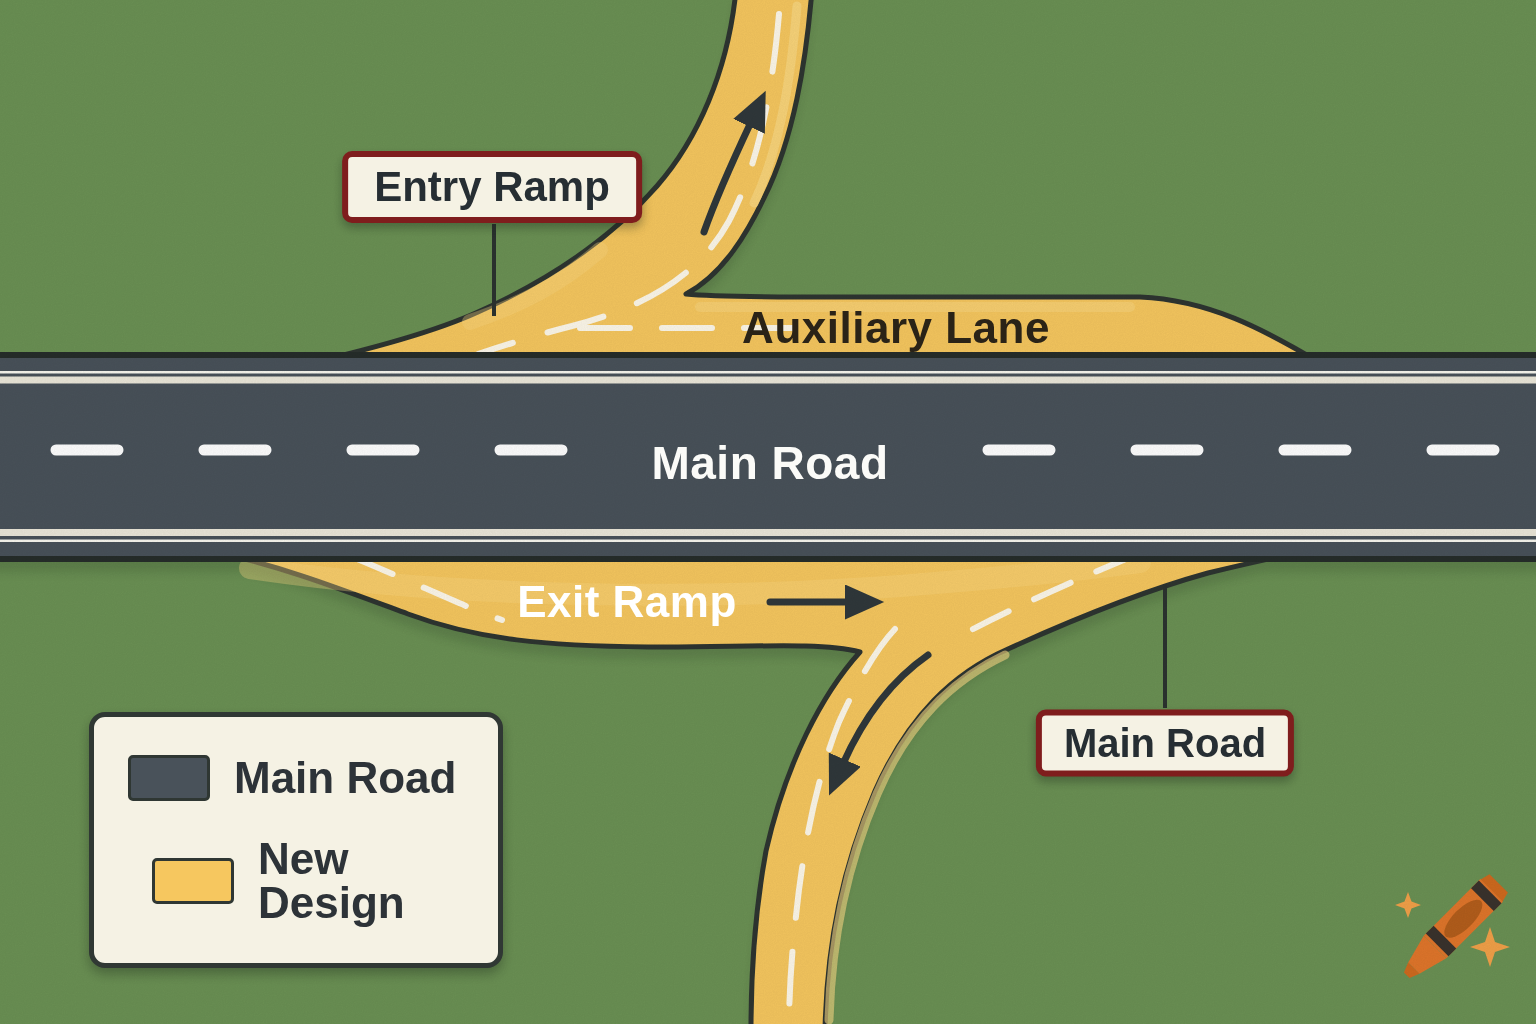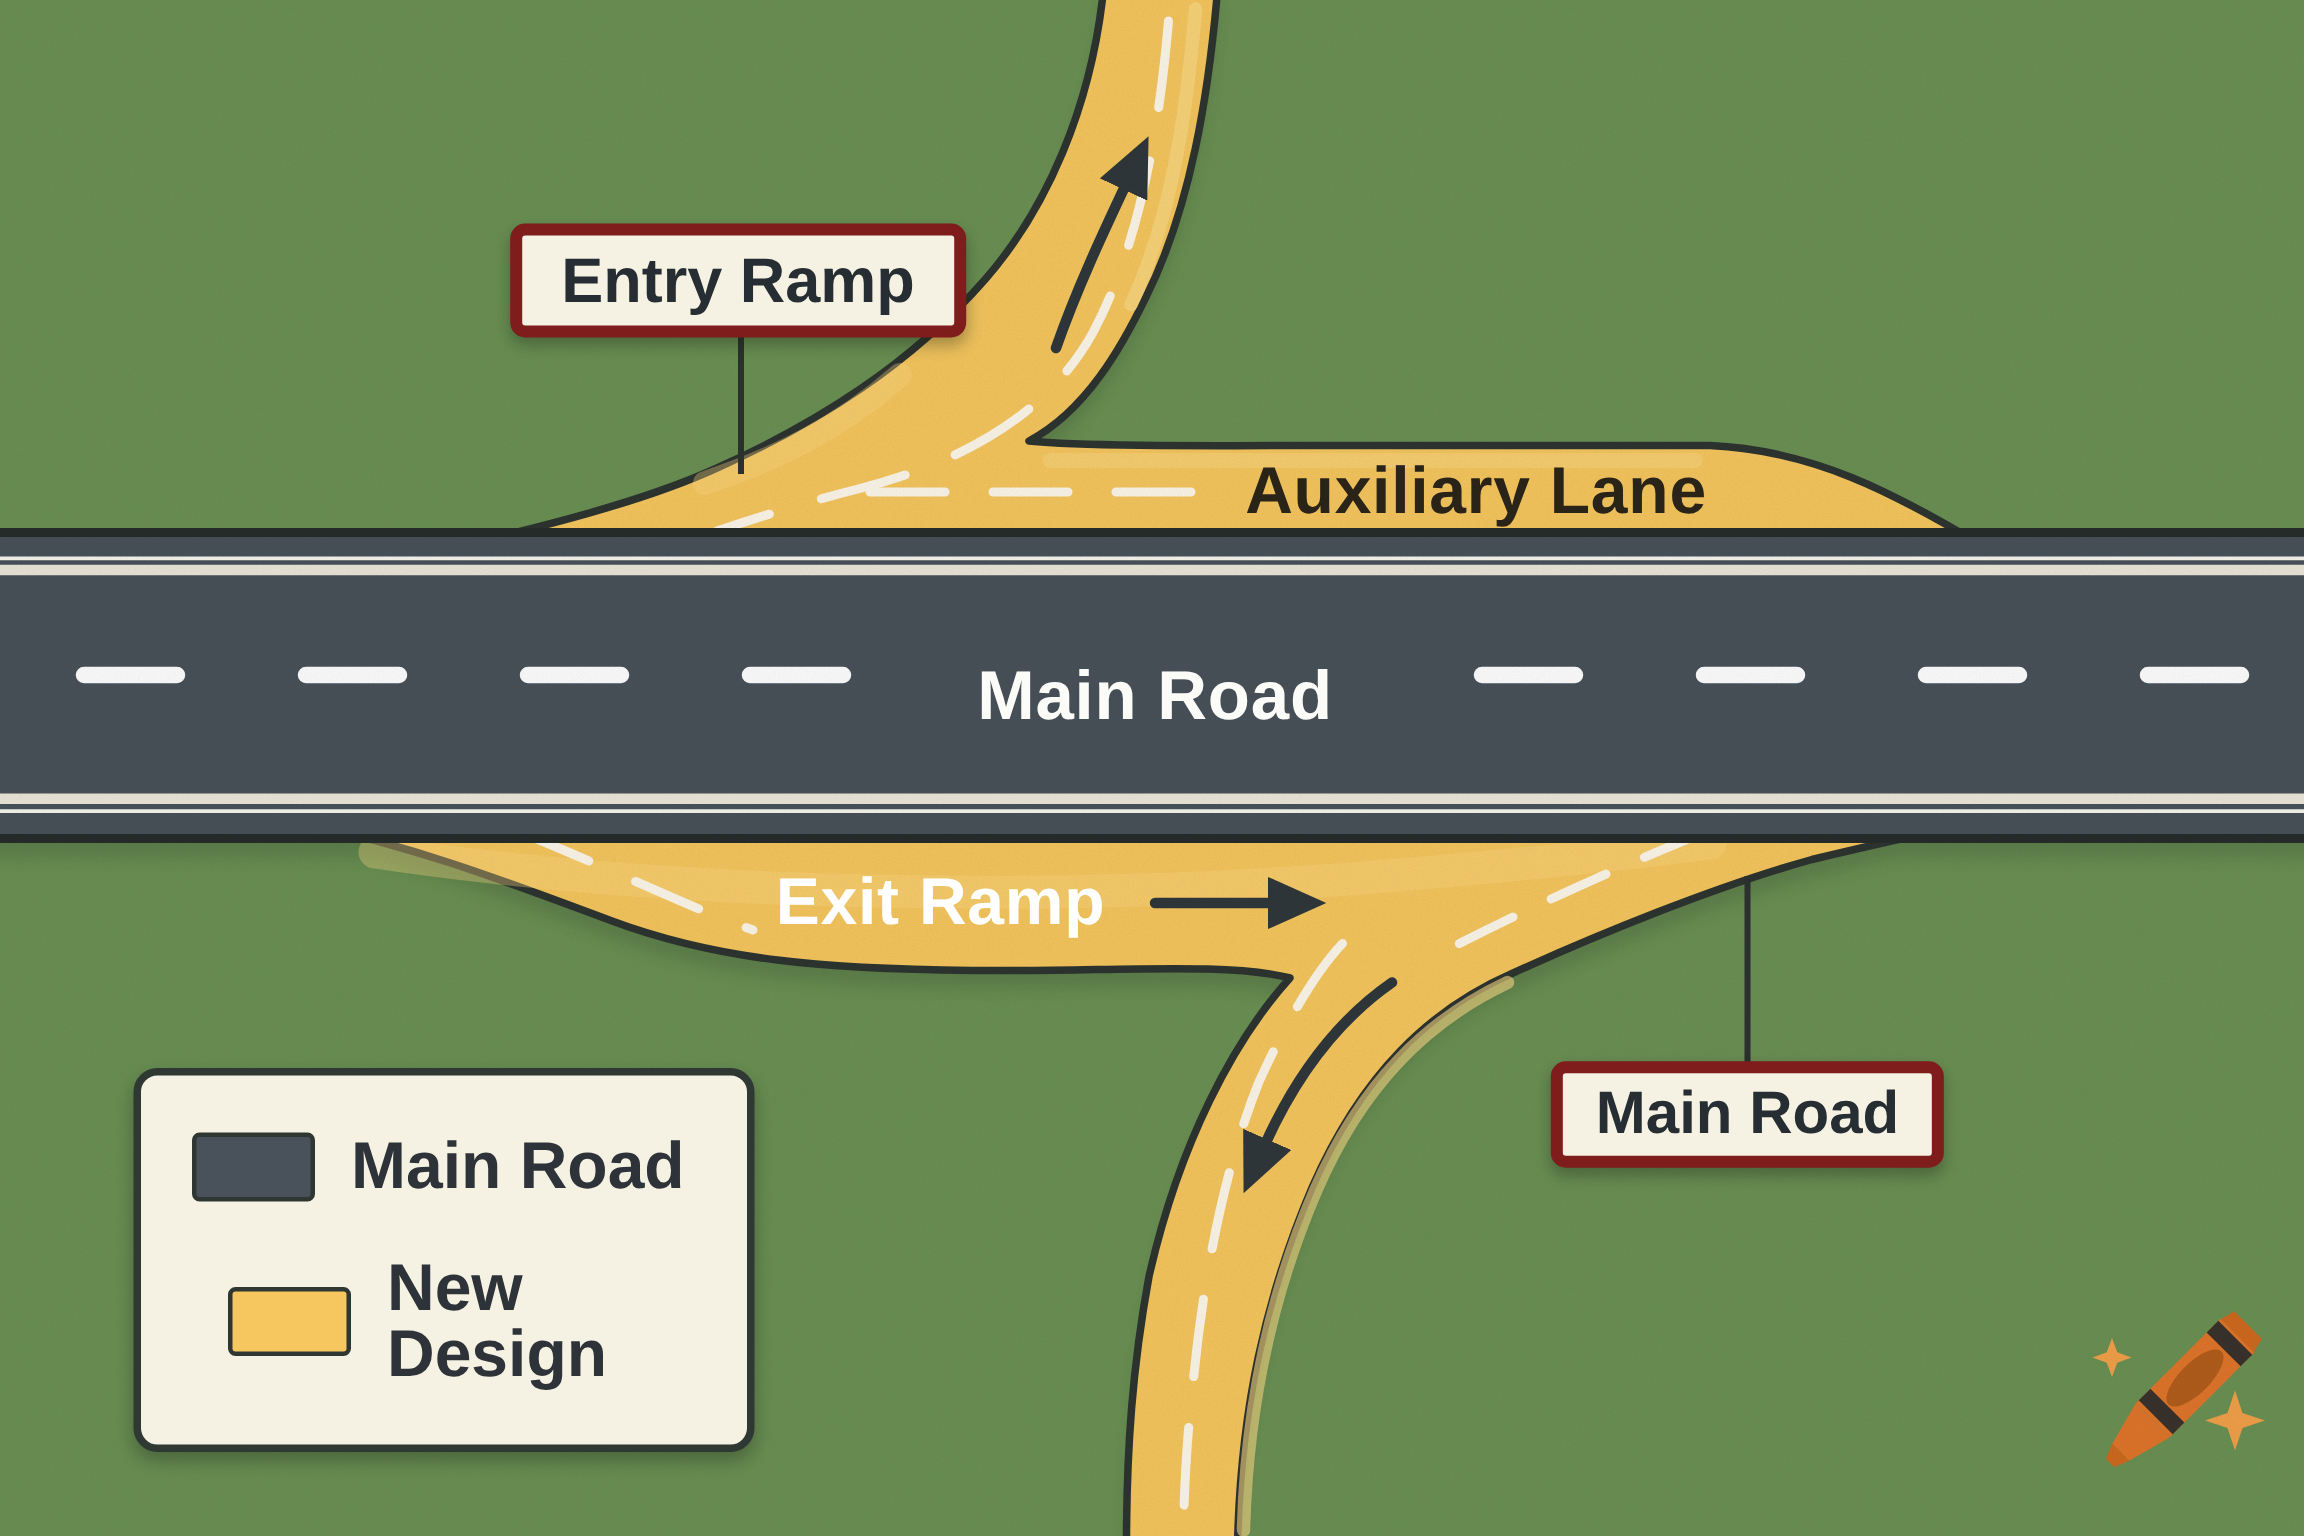--- a/index.html
+++ b/index.html
@@ -2,30 +2,30 @@
 <html><head>
 <meta charset="utf-8">
 <style>
   html,body{margin:0;padding:0;}
   body{width:1536px;height:1024px;overflow:hidden;font-family:"Liberation Sans","DejaVu Sans",sans-serif;}
   .stage{position:relative;width:1536px;height:1024px;background:#6b9154;overflow:hidden;}
   .scene{position:absolute;left:0;top:0;width:1536px;height:1024px;display:block;}
 
   .lbl-box{
     position:absolute;transform:translate(-50%,-50%);
-    background:#f5f2e4;border:8px solid #7f1d1d;border-radius:10px;
+    background:#f5f2e4;border:6px solid #7f1d1d;border-radius:10px;
     padding:6px 26px;font-size:42px;font-weight:700;color:#262e33;
     box-shadow:0 5px 10px rgba(22,34,22,.35);white-space:nowrap;z-index:3;
   }
   .lbl-box.callout{font-size:40px;padding:5px 22px;}
   .road-lbl{
     position:absolute;transform:translate(-50%,-50%);
     font-weight:700;white-space:nowrap;z-index:3;letter-spacing:.5px;
   }
-  .road-lbl.aux{left:984px;top:328px;font-size:44px;color:#2a2317;}
+  .road-lbl.aux{left:896px;top:328px;font-size:44px;color:#2a2317;}
   .road-lbl.main{left:770px;top:463px;font-size:46px;color:#fbfbf8;}
   .road-lbl.exit{left:627px;top:602px;font-size:44px;color:#ffffff;}
 
   .legend{
     position:absolute;left:89px;top:712px;width:414px;box-sizing:border-box;
     background:#f5f2e4;border:5px solid #303834;border-radius:16px;
     padding:38px 34px;box-shadow:0 6px 12px rgba(22,34,22,.35);z-index:3;
   }
   .legend-row{display:flex;align-items:center;}
   .legend-row + .legend-row{margin-top:36px;margin-left:24px;}

